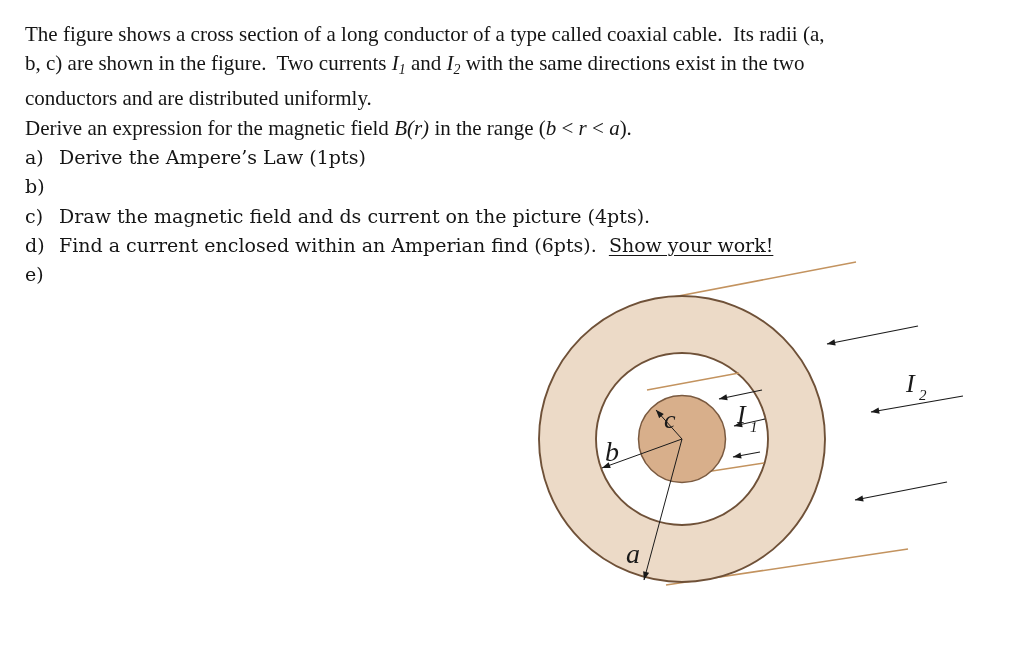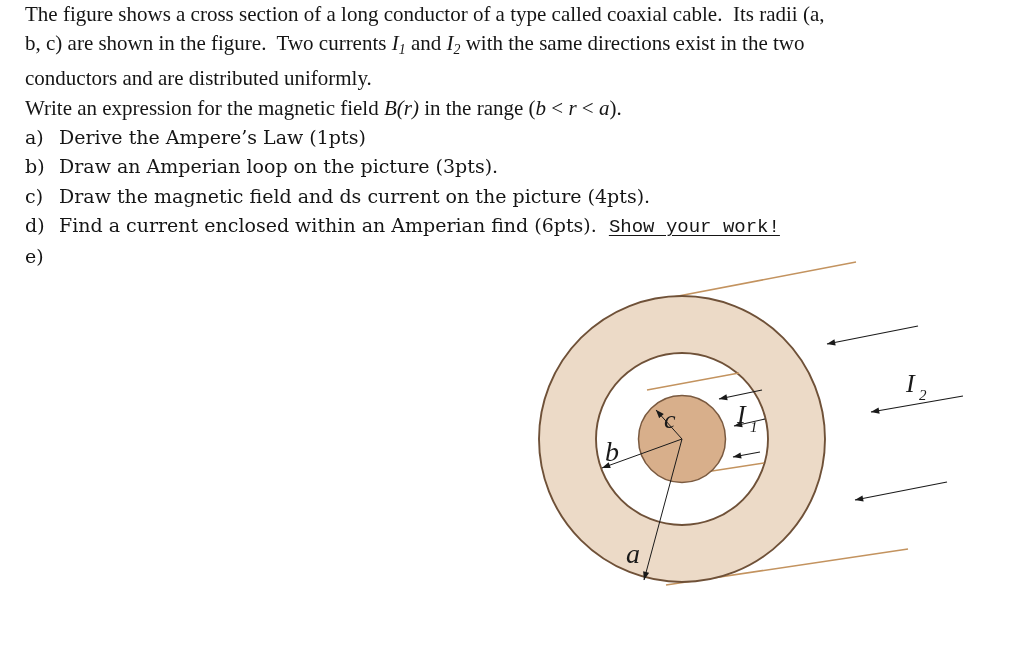--- a/index.html
+++ b/index.html
@@ -1,48 +1,47 @@
 <!DOCTYPE html>
 <html><head>
 <meta charset="utf-8">
 <style>
   html,body{margin:0;padding:0;background:#ffffff;}
   body{width:1024px;height:662px;position:relative;overflow:hidden;
        font-family:"Liberation Serif",serif;color:#151515;}
 
-  .text-block{position:absolute;left:25px;top:0;width:992px;}
+  .text-block{position:absolute;left:25px;top:20px;width:992px;}
   .para-line{font-family:"Liberation Serif",serif;font-size:21px;line-height:29.3px;
              white-space:pre-wrap;}
   .list-item{display:flex;font-family:"DejaVu Serif",serif;font-size:19px;
              line-height:29.3px;white-space:pre-wrap;}
   .list-item .marker{flex:0 0 34px;}
   .sg-n{font-style:normal;}
   .sg-i{font-style:italic;}
-  .sg-u{text-decoration:underline;text-underline-offset:3px;font-family:Liberation Mono, monospace;}
+  .sg-u{text-decoration:underline;text-underline-offset:3px;}
   .sg-sub{font-style:italic;font-size:0.66em;vertical-align:-0.28em;}
 
   .figure-wrap{position:absolute;left:0;top:0;width:1024px;height:662px;}
   svg text{font-family:"Liberation Serif",serif;font-style:italic;fill:#1a1a1a;}
 </style>
 </head>
 <body>
 
 <div class="text-block">
   <div class="para-line"><span class="sg-n">The figure shows a cross section of a long conductor of a type called coaxial cable.  Its radii (a,</span></div>
   <div class="para-line"><span class="sg-n">b, c) are shown in the figure.  Two currents </span><span class="sg-i">I</span><span class="sg-sub">1</span><span class="sg-n"> and </span><span class="sg-i">I</span><span class="sg-sub">2</span><span class="sg-n"> with the same directions exist in the two</span></div>
   <div class="para-line"><span class="sg-n">conductors and are distributed uniformly.</span></div>
-  <div class="para-line"><span class="sg-n">Write an expression for the magnetic field </span><span class="sg-i">B(r)</span><span class="sg-n"> in the range (</span><span class="sg-i">b</span><span class="sg-n"> &lt; </span><span class="sg-i">r</span><span class="sg-n"> &lt; </span><span class="sg-i">a</span><span class="sg-n">).</span></div>
+  <div class="para-line"><span class="sg-n">Derive an expression for the magnetic field </span><span class="sg-i">B(r)</span><span class="sg-n"> in the range (</span><span class="sg-i">b</span><span class="sg-n"> &lt; </span><span class="sg-i">r</span><span class="sg-n"> &lt; </span><span class="sg-i">a</span><span class="sg-n">).</span></div>
 
   <div class="list-item">
     <span class="marker">a)</span>
     <span><span class="sg-n">Derive the Ampere’s Law (1pts)</span></span>
   </div>
   <div class="list-item">
     <span class="marker">b)</span>
-    <span><span class="sg-n">Draw an Amperian loop on the picture (3pts).</span></span>
   </div>
   <div class="list-item">
     <span class="marker">c)</span>
     <span><span class="sg-n">Draw the magnetic field and ds current on the picture (4pts).</span></span>
   </div>
   <div class="list-item">
     <span class="marker">d)</span>
     <span><span class="sg-n">Find a current enclosed within an Amperian find (6pts).  </span><span class="sg-u">Show your work!</span></span>
   </div>
   <div class="list-item">

